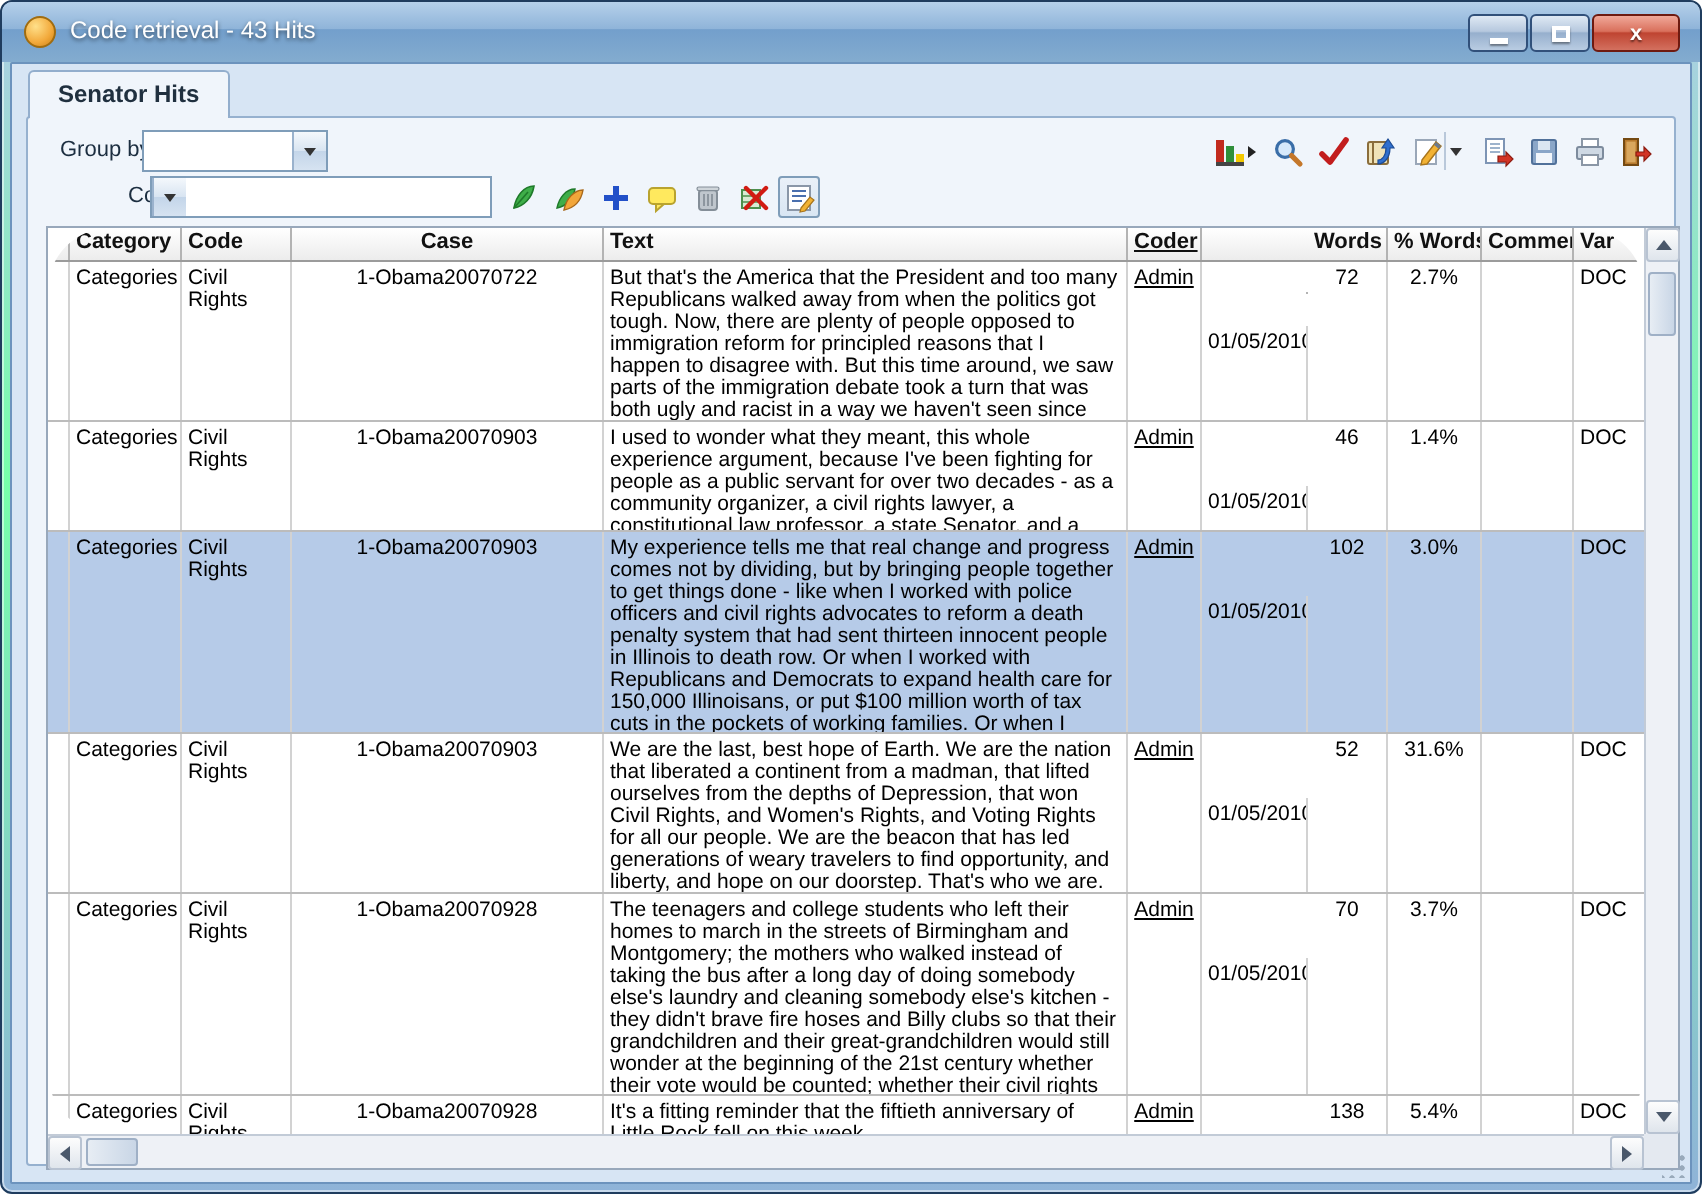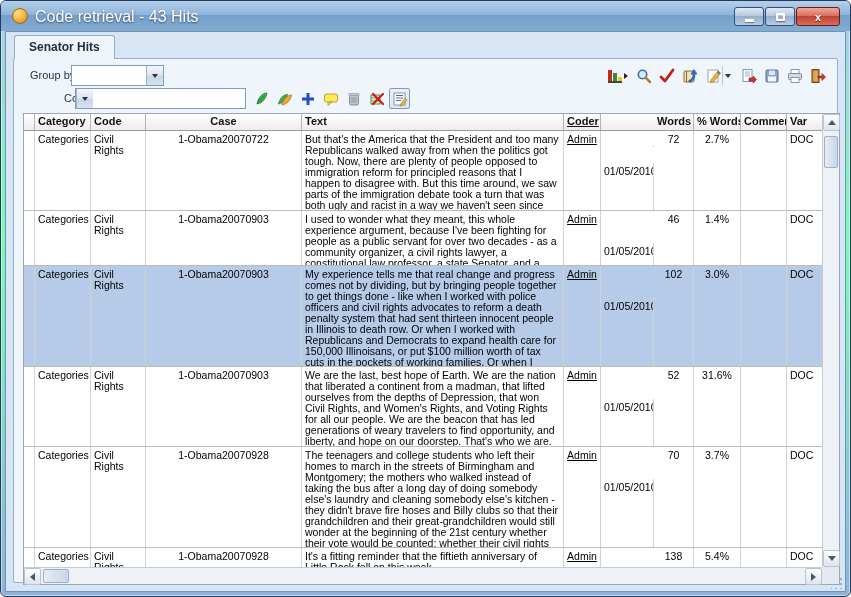--- a/index.html
+++ b/index.html
@@ -5,21 +5,21 @@
   html,body{margin:0;padding:0;background:#fff;font-family:"Liberation Sans",sans-serif;}
   *{box-sizing:border-box;}
   .window{position:relative;width:851px;height:597px;border-radius:6px;overflow:hidden;
     background:linear-gradient(#aecbe6,#7fa 40%,#8fb3d8);border:1px solid #1f3c5e;
     box-shadow:inset 0 0 0 1px rgba(255,255,255,.5);}
   
   .titlebar{position:absolute;left:0;top:0;right:0;height:30px;
     background:linear-gradient(#b5d0ea 0%,#8fb4d9 45%,#739fcc 46%,#83accf 100%);}
   .app-icon{position:absolute;left:11px;top:7px;width:16px;height:16px;border-radius:50%;
     background:radial-gradient(circle at 35% 30%,#ffe08a,#f2a93b 60%,#c97f15);border:1px solid #a06c10;}
-  .title-text{position:absolute;left:34px;top:7px;font-size:16px;color:#fff;
+  .title-text{position:absolute;left:34px;top:7px;font-size:12px;color:#fff;
     text-shadow:0 1px 2px rgba(0,0,0,.55);white-space:nowrap;}
   .win-buttons{position:absolute;top:6px;right:10px;display:flex;}
   .win-btn{height:19px;border:1px solid #31507a;border-radius:3px;margin-left:1px;
     display:flex;align-items:center;justify-content:center;
     background:linear-gradient(#dfe9f4,#b6c8de 45%,#96afcd 50%,#b9cce2);cursor:default;}
   .win-btn.min,.win-btn.max{width:30px;}
   .win-btn.close{width:44px;border-color:#6e1a10;
     background:linear-gradient(#f0a899,#d9705c 45%,#bf4431 50%,#d3705f);}
   .glyph-min{width:9px;height:3px;background:#fff;margin-top:8px;box-shadow:0 1px 1px rgba(0,0,0,.4);}
   .glyph-max{width:9px;height:8px;border:2px solid #fff;box-shadow:0 1px 1px rgba(0,0,0,.4);}
@@ -43,21 +43,21 @@
     background:linear-gradient(#f4f8fc,#d8e4f1 50%,#c3d5e9 50%,#d6e3f1);
     display:flex;align-items:center;justify-content:center;}
   .arrow-down{width:0;height:0;border-left:3px solid transparent;border-right:3px solid transparent;border-top:4px solid #333;}
   .icon-btn{width:21px;height:21px;display:flex;align-items:center;justify-content:center;border:1px solid transparent;border-radius:2px;cursor:default;}
   .icon-btn.pressed{border:1px solid #7f9db9;background:linear-gradient(#e9f0f8,#d9e6f3);}
   .tool-right{position:absolute;top:6px;right:9px;display:flex;align-items:center;gap:2px;}
   .tool-code{position:absolute;top:29px;left:237px;display:flex;align-items:center;gap:2px;}
   .split-caret{width:11px;height:19px;display:flex;align-items:center;justify-content:center;border-left:1px solid #b9c8da;}
   
   .table-wrap{position:absolute;left:9px;top:54px;width:817px;height:472px;background:#fff;border:1px solid #98a8bb;}
-  .grid{position:absolute;left:0;top:0;width:798px;height:453px;overflow:hidden;background:#fff;}
+  .grid{position:absolute;left:0;top:0;width:798px;height:453px;overflow:hidden;background:#fff;border-radius:31px;}
   .thead{display:flex;height:17px;background:linear-gradient(#ffffff,#ececec);border-bottom:1px solid #9b9b9b;}
   .hcell{font-size:11px;font-weight:bold;color:#111;padding:1px 3px 0 3px;border-right:1px solid #b3b3b3;
     white-space:nowrap;overflow:hidden;cursor:default;}
   .trow{display:flex;border-bottom:1px solid #bcbcbc;background:#fff;overflow:hidden;}
   .trow.selected{background:#b6cbe8;}
   .cell{font-size:10.5px;line-height:11px;color:#000;padding:3px 3px 0 3px;border-right:1px solid #d2d2d2;
     overflow:hidden;}
   .al-center{text-align:center;}
   .al-left{text-align:left;}
   .col-sel{width:11px;flex:none;}

